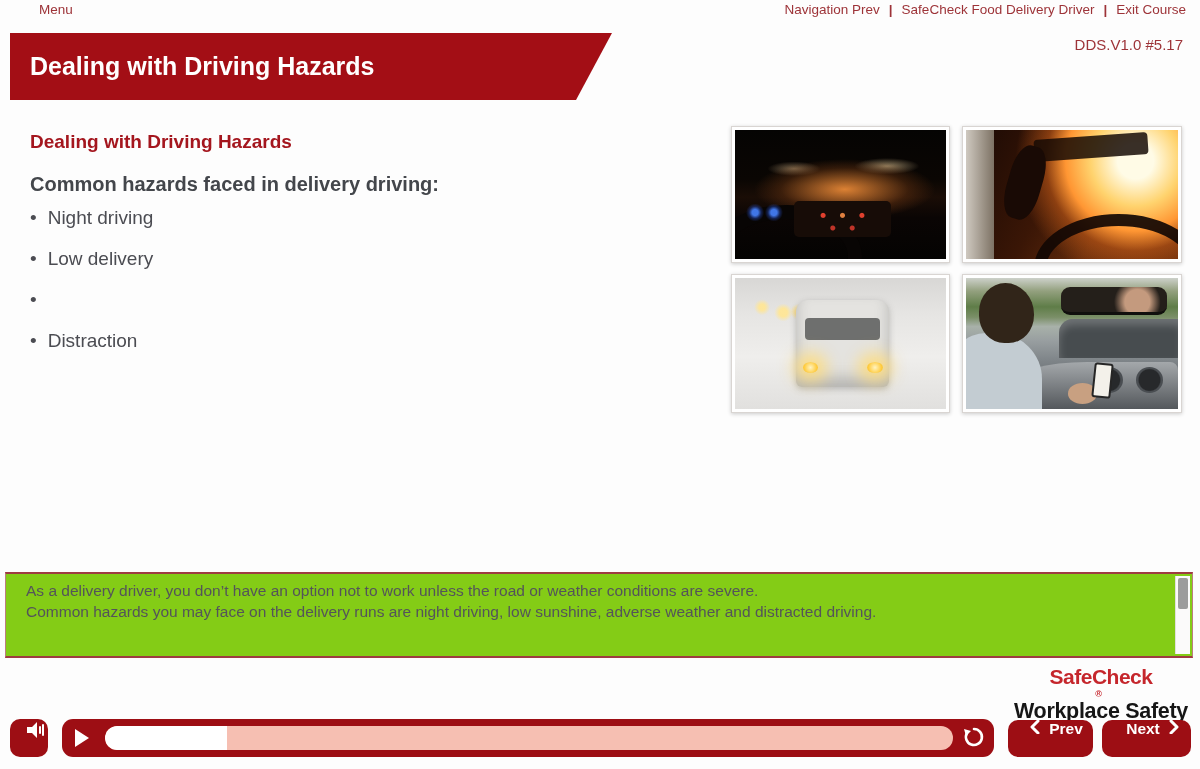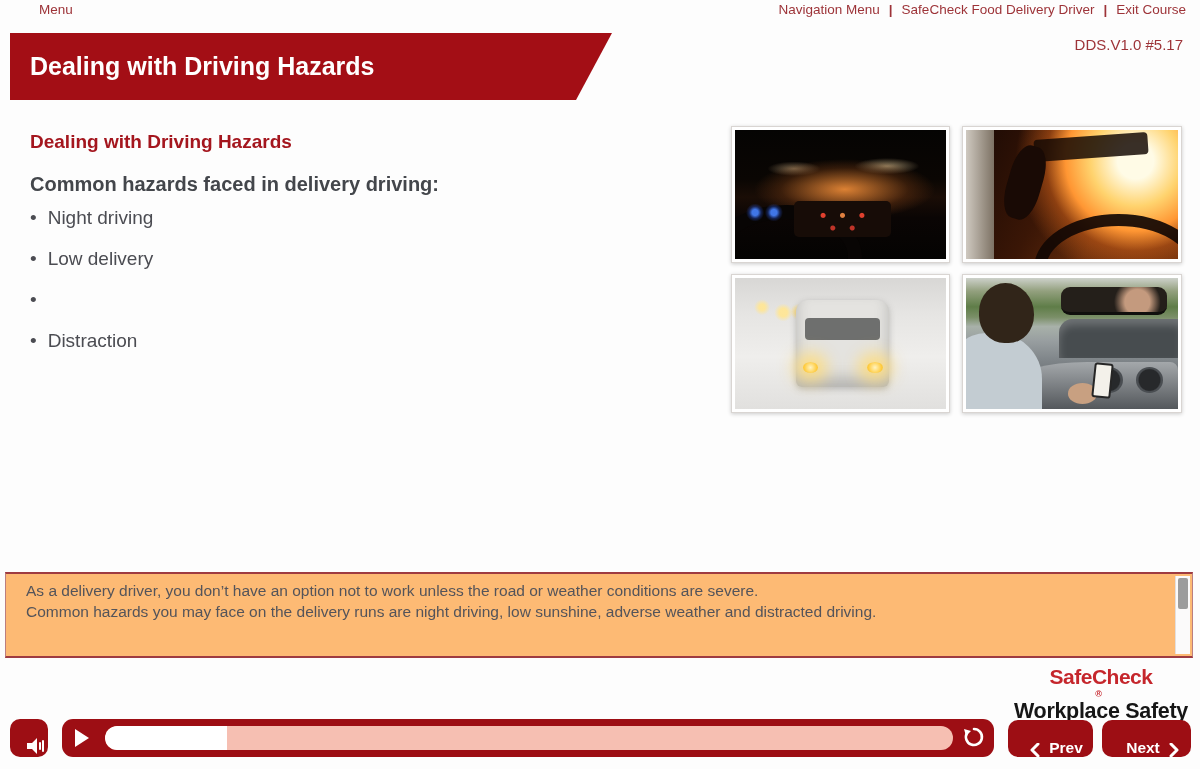--- a/index.html
+++ b/index.html
@@ -78,57 +78,57 @@
   .phone-outcar{position:absolute; top:31%; right:-2%; width:58%; height:30%; background:#474c4f; border-radius:14px 6px 0 0; box-shadow:inset 0 6px 8px rgba(255,255,255,.22);}
   .phone-dash{position:absolute; bottom:0; left:22%; right:0; height:36%; background:linear-gradient(#a4a8ab,#54585c); border-radius:45% 8px 0 0;}
   .phone-vent1{position:absolute; bottom:12%; right:26%; width:13%; height:20%; border-radius:50%; background:radial-gradient(circle,#27292b 55%,#4a4e52 62%);}
   .phone-vent2{position:absolute; bottom:12%; right:7%; width:13%; height:20%; border-radius:50%; background:radial-gradient(circle,#27292b 55%,#4a4e52 62%);}
   .driver-head{position:absolute; left:6%; top:4%; width:26%; height:46%; background:#312519; border-radius:48% 52% 46% 46%;}
   .driver-body{position:absolute; left:-8%; top:42%; width:44%; height:70%; background:#c3ccd2; border-radius:40% 50% 0 0;}
   .phone-device{position:absolute; bottom:8%; right:31%; width:9%; height:27%; background:#f3f1ea; border:2px solid #262626; border-radius:3px; transform:rotate(6deg);}
   .phone-hand{position:absolute; bottom:4%; right:38%; width:14%; height:16%; background:#c8a081; border-radius:50%;}
 
   
-  .transcript{position:absolute; left:5px; top:572px; width:1188px; height:86px; background:#fdba74;
+  .transcript{position:absolute; left:5px; top:572px; width:1188px; height:86px; background:#84cc16;
     border:1px solid #bb7e80; border-top:2px solid #9e3b41; border-bottom:2px solid #9e3b41;}
   .transcript .text{padding:7px 36px 0 20px; font-size:15.5px; line-height:20.5px; color:#54545a;}
   .t-scrollbar{position:absolute; right:2px; top:2px; bottom:2px; width:15px; background:#fbfafa; border-left:1px solid #e2dfdf; cursor:pointer;}
   .t-thumb{position:absolute; top:2px; left:2px; width:10px; height:31px; background:#9c9c9c; border-radius:2px; cursor:pointer;}
 
   
   .logo{position:absolute; right:12px; top:665px; height:40px; display:flex; align-items:center;flex-direction:column;}
   .logo-check{width:24px; height:32px; margin-right:-3px;}
   .logo-brand{font-size:21px; font-weight:bold; color:var(--logo_red); letter-spacing:-.5px;}
   .logo-reg{font-size:9px; font-weight:bold; color:var(--logo_red); vertical-align:super; margin-right:5px;}
   .logo-suffix{position:relative; font-size:21.5px; font-weight:800; color:#161616; letter-spacing:-.3px;}
   .logo-training{position:absolute; right:2px; bottom:-11px; font-size:12.5px; font-weight:bold; color:var(--logo_red);}
   .logo-slash{width:4px; height:30px; background:#141414; transform:rotate(14deg); margin-left:2px; border-radius:1px;}
 
   
-  .btn-red{position:absolute; background:var(--player_red); border-radius:10px; border:none; cursor:pointer; display:flex; align-items:flex-end; justify-content:center;padding-left:12px;}
+  .btn-red{position:absolute; background:var(--player_red); border-radius:10px; border:none; cursor:pointer; display:flex; align-items:flex-start; justify-content:center;padding-left:12px;}
   .volume-btn{left:10px; top:719px; width:38px; height:38px;}
   .seek-wrap{position:absolute; left:62px; top:719px; width:932px; height:38px; background:var(--player_red); border-radius:11px;}
   .play-btn{position:absolute; left:13px; top:8px; width:22px; height:22px; background:transparent; border:none; cursor:pointer;}
   .play-tri{width:0; height:0; border-left:14px solid #fff; border-top:9px solid transparent; border-bottom:9px solid transparent;}
   .seek-track{position:absolute; left:43px; right:41px; top:7px; height:24px; background:var(--track_pink); border-radius:12px; overflow:hidden; cursor:pointer;}
   .seek-fill{height:100%; background:#fff; border-radius:12px 0 0 12px;}
   .replay-btn{position:absolute; right:7px; top:6px; width:26px; height:26px; background:transparent; border:none; cursor:pointer;}
   .prev-btn{left:1008px; top:720px; width:85px; height:37px; gap:9px;}
   .next-btn{left:1102px; top:720px; width:89px; height:37px; gap:9px;}
   .btn-label{color:#fff; font-size:15.5px; font-weight:bold;}
   .chev{display:flex; align-items:center;}
 </style>
 </head>
 <body>
 
 <div class="frame">
 
   <span class="menu-link">Menu</span>
   <div class="topbar-right">
-    <span>Navigation Menu</span>
+    <span>Navigation Prev</span>
     <span class="sep">|</span>
     <span>SafeCheck Food Delivery Driver</span>
     <span class="sep">|</span>
     <span>Exit Course</span>
   </div>
 
   <div class="banner">
     <span class="title">Dealing with Driving Hazards</span>
   </div>
   <div class="version">DDS.V1.0 #5.17</div>

